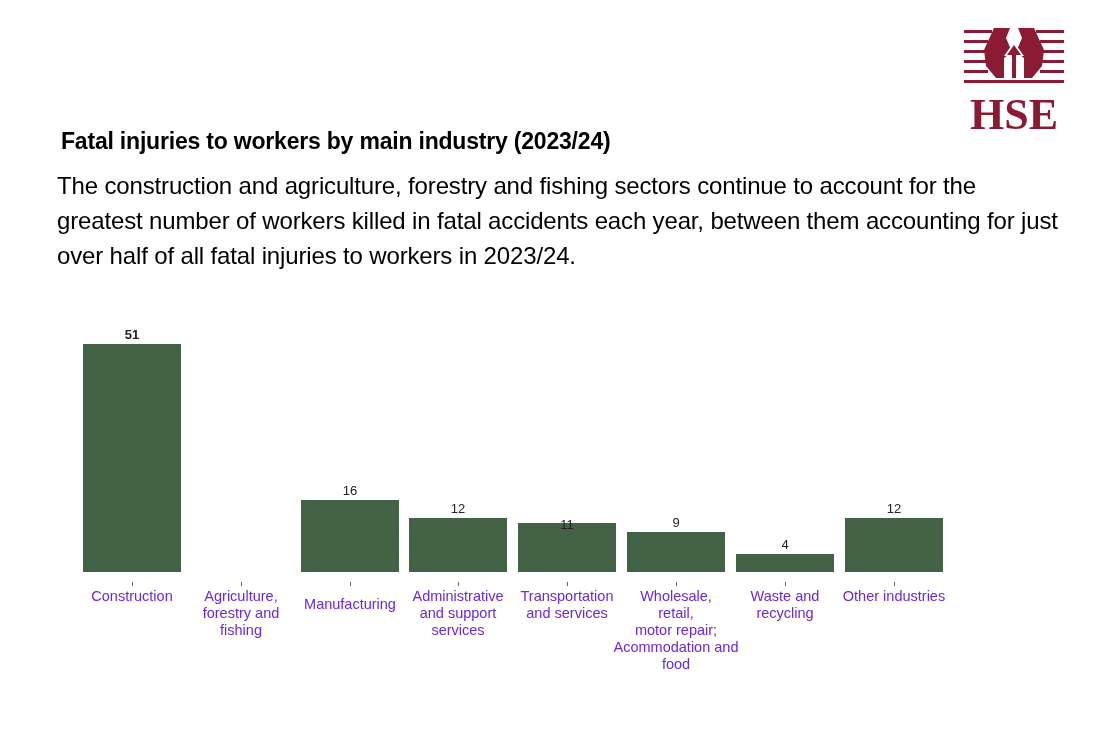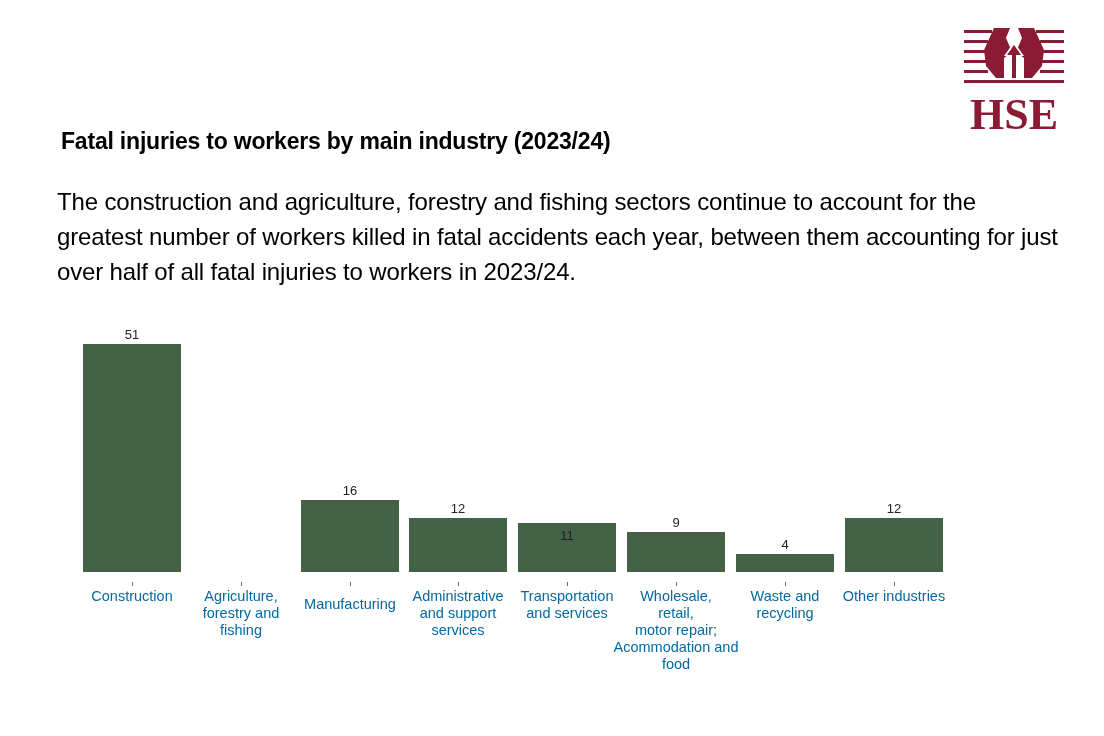--- a/index.html
+++ b/index.html
@@ -29,21 +29,21 @@
       top: 124px;
       font-size: 23px;
       font-weight: bold;
       margin: 4px;
       letter-spacing: -0.2px;
       white-space: nowrap;
     }
     .page-body {
       position: absolute;
       left: 57px;
-      top: 184px;
+      top: 168px;
       width: 1010px;
       font-size: 24px;
       line-height: 35px;
       margin: 0;
       letter-spacing: -0.15px;
     }
     .chart {
       position: absolute;
       left: 0;
       top: 0;
@@ -75,21 +75,21 @@
       width: 1px;
       height: 4px;
       background: #666666;
     }
     .cat-label {
       position: absolute;
       width: 150px;
       text-align: center;
       font-size: 14.5px;
       line-height: 17px;
-      color: #0369a1;
+      color: #6d28d9;
       white-space: pre-line;
     }
   </style>
 </head>
 <body>
 
 <div class="logo">
   <svg width="100" height="104" viewBox="0 0 100 104">
     <g fill="#8b1a35">
       <rect x="0" y="2" width="28" height="3"></rect>
@@ -110,21 +110,21 @@
     </g>
     <text x="50" y="101" text-anchor="middle" font-family="Liberation Serif, serif" font-weight="bold" font-size="44" fill="#8b1a35">HSE</text>
   </svg>
 </div>
 
 <h1 class="page-title">Fatal injuries to workers by main industry (2023/24)</h1>
 
 <p class="page-body">The construction and agriculture, forestry and fishing sectors continue to account for the greatest number of workers killed in fatal accidents each year, between them accounting for just over half of all fatal injuries to workers in 2023/24.</p>
 
 <div class="chart" id="chart">
-    <div class="bar-col" style="left: 83px; top: 0px; height: 572px;">
+    <div class="bar-col" style="left: 83px; top: 0px; height: 572px; font-weight: bold;">
       <div class="bar" style="height: 228px; background: rgb(67, 98, 70);"></div>
       <div class="bar-value" style="top: 327px;">51</div>
     </div>
     <div class="tick" style="left: 132px; top: 582px;"></div>
     <div class="cat-label" style="left: 57px; top: 588px;">Construction</div>
     <div class="tick" style="left: 241px; top: 582px;"></div>
     <div class="cat-label" style="left: 166px; top: 588px;">Agriculture,
 forestry and
 fishing</div>
     <div class="bar-col" style="left: 301px; top: 0px; height: 572px;">
@@ -136,21 +136,21 @@
     <div class="bar-col" style="left: 409px; top: 0px; height: 572px;">
       <div class="bar" style="height: 53.6471px; background: rgb(67, 98, 70);"></div>
       <div class="bar-value" style="top: 501.353px;">12</div>
     </div>
     <div class="tick" style="left: 458px; top: 582px;"></div>
     <div class="cat-label" style="left: 383px; top: 588px;">Administrative
 and support
 services</div>
     <div class="bar-col" style="left: 518px; top: 0px; height: 572px;">
       <div class="bar" style="height: 49.1765px; background: rgb(67, 98, 70);"></div>
-      <div class="bar-value" style="top: 528px;">11</div>
+      <div class="bar-value" style="top: 517px;">11</div>
     </div>
     <div class="tick" style="left: 567px; top: 582px;"></div>
     <div class="cat-label" style="left: 492px; top: 588px;">Transportation
 and services</div>
     <div class="bar-col" style="left: 627px; top: 0px; height: 572px;">
       <div class="bar" style="height: 40.2353px; background: rgb(67, 98, 70);"></div>
       <div class="bar-value" style="top: 514.765px;">9</div>
     </div>
     <div class="tick" style="left: 676px; top: 582px;"></div>
     <div class="cat-label" style="left: 601px; top: 588px;">Wholesale,

